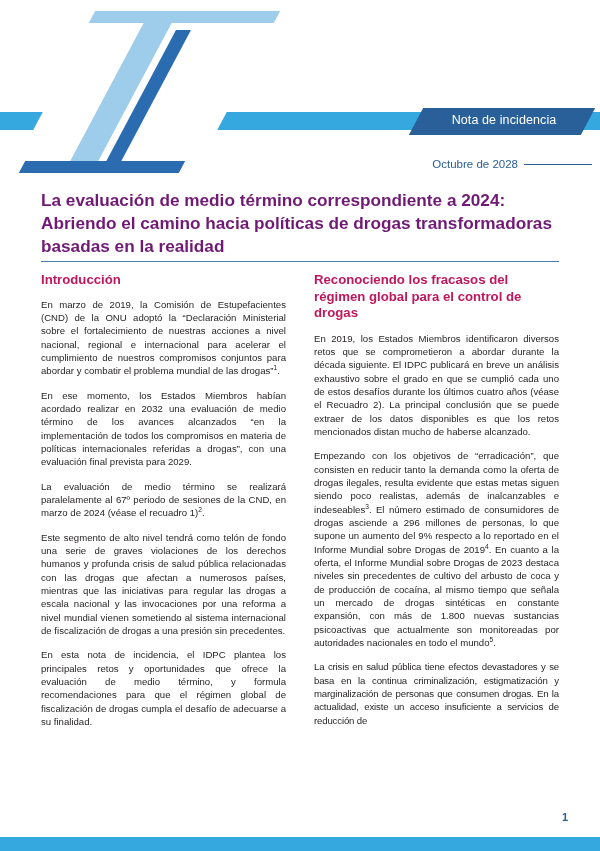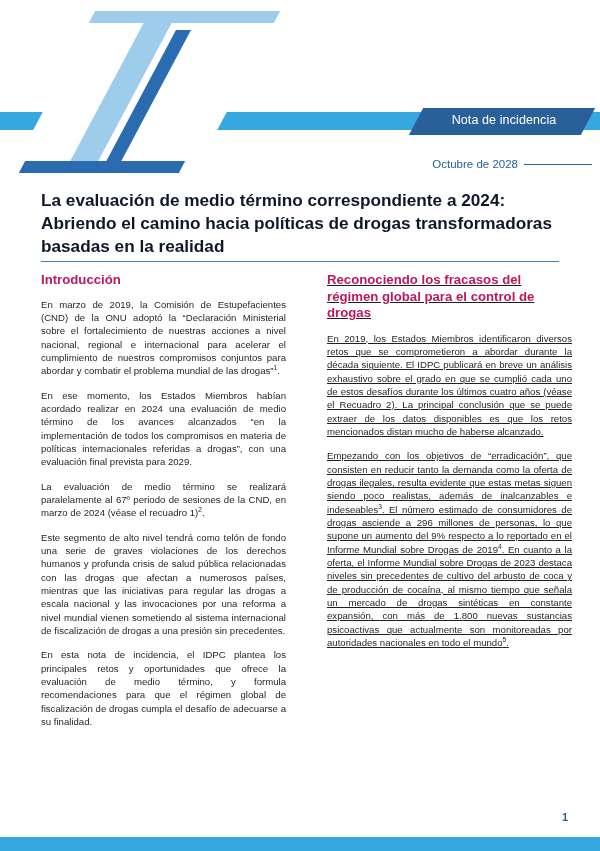--- a/index.html
+++ b/index.html
@@ -124,41 +124,41 @@
   .logo svg { display: block; }
 
   
   .doc-title {
     position: absolute;
     left: 41px; top: 189px;
     width: 518px;
     font-size: 17.2px;
     line-height: 23px;
     font-weight: bold;
-    color: #0f172a;
+    color: #701a75;
   }
   .title-rule {
     position: absolute;
     left: 41px; top: 261px;
     width: 518px; height: 1.4px;
     background: #4a7fb5;
   }
 
   
   .col {
     position: absolute;
     top: 272px;
     width: 245px;
     font-size: 9.6px;
     line-height: 13.35px;
     text-align: justify;
     color: #231f20;
   }
   .col-left  { left: 41px; }
-  .col-right { left: 327px; text-decoration: underline; }
+  .col-right { left: 314px; }
 
   .sec-head {
     font-size: 13.2px;
     line-height: 16.5px;
     font-weight: bold;
     color: #be185d;
     margin: 0 0 9px 0;
     text-align: left;
   }
   .col-right .sec-head { margin-bottom: 10px; }
@@ -212,32 +212,33 @@
 </div>
 
 <div class="doc-title">La evaluación de medio término correspondiente a 2024: Abriendo el camino hacia políticas de drogas transformadoras basadas en la realidad</div>
 <div class="title-rule"></div>
 
 <div class="col col-left">
   <h2 class="sec-head">Introducción</h2>
 
   <p><span>En marzo de 2019, la Comisión de Estupefacientes (CND) de la ONU adoptó la “Declaración Ministerial sobre el fortalecimiento de nuestras acciones a nivel nacional, regional e internacional para acelerar el cumplimiento de nuestros compromisos conjuntos para abordar y combatir el problema mundial de las drogas”</span><sup>1</sup>.</p>
 
-  <p>En ese momento, los Estados Miembros habían acordado realizar en 2024 una evaluación de medio término de los avances alcanzados “en la implementación de todos los compromisos en materia de políticas internacionales referidas a drogas”, con una evaluación final prevista para 2029.</p>
+  <p>En ese momento, los Estados Miembros habían acordado realizar en 2032 una evaluación de medio término de los avances alcanzados “en la implementación de todos los compromisos en materia de políticas internacionales referidas a drogas”, con una evaluación final prevista para 2029.</p>
 
   <p><span>La evaluación de medio término se realizará paralelamente al 67º periodo de sesiones de la CND, en marzo de 2024 (véase el recuadro 1)</span><sup>2</sup>.</p>
 
   <p>Este segmento de alto nivel tendrá como telón de fondo una serie de graves violaciones de los derechos humanos y profunda crisis de salud pública relacionadas con las drogas que afectan a numerosos países, mientras que las iniciativas para regular las drogas a escala nacional y las invocaciones por una reforma a nivel mundial vienen sometiendo al sistema internacional de fiscalización de drogas a una presión sin precedentes.</p>
 
   <p>En esta nota de incidencia, el IDPC plantea los principales retos y oportunidades que ofrece la evaluación de medio término, y formula recomendaciones para que el régimen global de fiscalización de drogas cumpla el desafío de adecuarse a su finalidad.</p>
 </div>
 
 <div class="col col-right">
   <h2 class="sec-head">Reconociendo los fracasos del régimen global para el control de drogas</h2>
 
   <p>En 2019, los Estados Miembros identificaron diversos retos que se comprometieron a abordar durante la década siguiente. El IDPC publicará en breve un análisis exhaustivo sobre el grado en que se cumplió cada uno de estos desafíos durante los últimos cuatro años (véase el Recuadro 2). La principal conclusión que se puede extraer de los datos disponibles es que los retos mencionados distan mucho de haberse alcanzado.</p>
 
   <p><span>Empezando con los objetivos de “erradicación”, que consisten en reducir tanto la demanda como la oferta de drogas ilegales, resulta evidente que estas metas siguen siendo poco realistas, además de inalcanzables e indeseables</span><sup>3</sup>. <span>El número estimado de consumidores de drogas asciende a 296 millones de personas, lo que supone un aumento del 9% respecto a lo reportado en el Informe Mundial sobre Drogas de 2019</span><sup>4</sup>. <span>En cuanto a la oferta, el Informe Mundial sobre Drogas de 2023 destaca niveles sin precedentes de cultivo del arbusto de coca y de producción de cocaína, al mismo tiempo que señala un mercado de drogas sintéticas en constante expansión, con más de 1.800 nuevas sustancias psicoactivas que actualmente son monitoreadas por autoridades nacionales en todo el mundo</span><sup>5</sup>.</p>
 
+  <p class="tight">La crisis en salud pública tiene efectos devastadores y se basa en la continua criminalización, estigmatización y marginalización de personas que consumen drogas. En la actualidad, existe un acceso insuficiente a servicios de reducción de</p>
 </div>
 
 <div class="page-num">1</div>
 <div class="footer-bar"></div>
 
 </body></html>

